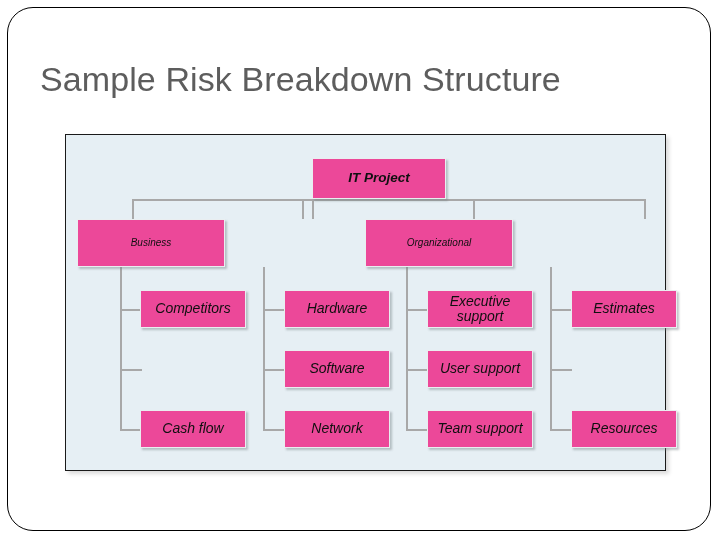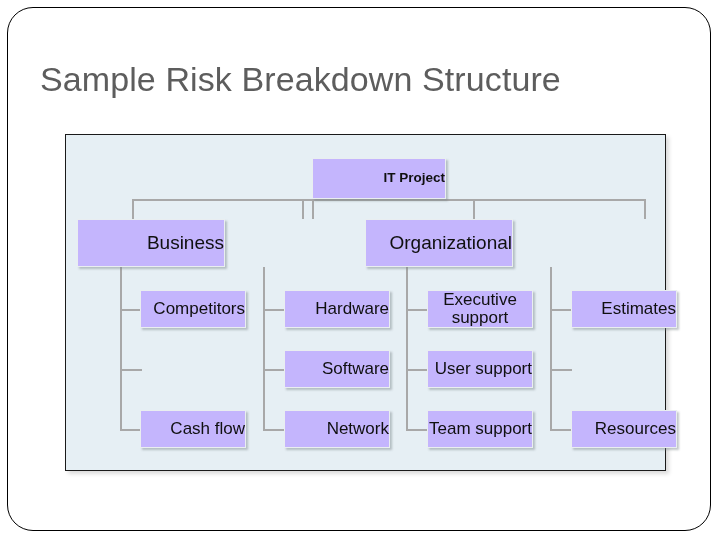--- a/index.html
+++ b/index.html
@@ -62,35 +62,36 @@
   .conn {
     position: absolute;
     background: #a8a8a8;
   }
   .conn.h { height: 2px; }
   .conn.v { width: 2px; }
 
   
   .node {
     position: absolute;
-    background: #c4b5fd;
+    background: #ec4899;
     border: 1px solid #e9eef0;
     box-sizing: border-box;
     display: flex;
     align-items: center;
-    justify-content: flex-end;
+    justify-content: center;
     text-align: center;
     color: #101010;
     box-shadow: 2px 2px 2px rgba(120,130,135,0.45);
+    font-style: italic;
   }
   .node span { display: block; line-height: 1.08; }
 
   .node.root   { font-size: 13.5px; font-weight: bold; }
-  .node.lvl1   { font-size: 19px; }
-  .node.lvl2   { font-size: 17px; }
+  .node.lvl1   { font-size: 10px; }
+  .node.lvl2   { font-size: 14px; }
 </style>
 </head>
 <body>
 
 <div id="slide">
 
   <div id="title">Sample Risk Breakdown Structure</div>
 
   <div id="panel">
     <div id="canvas">

